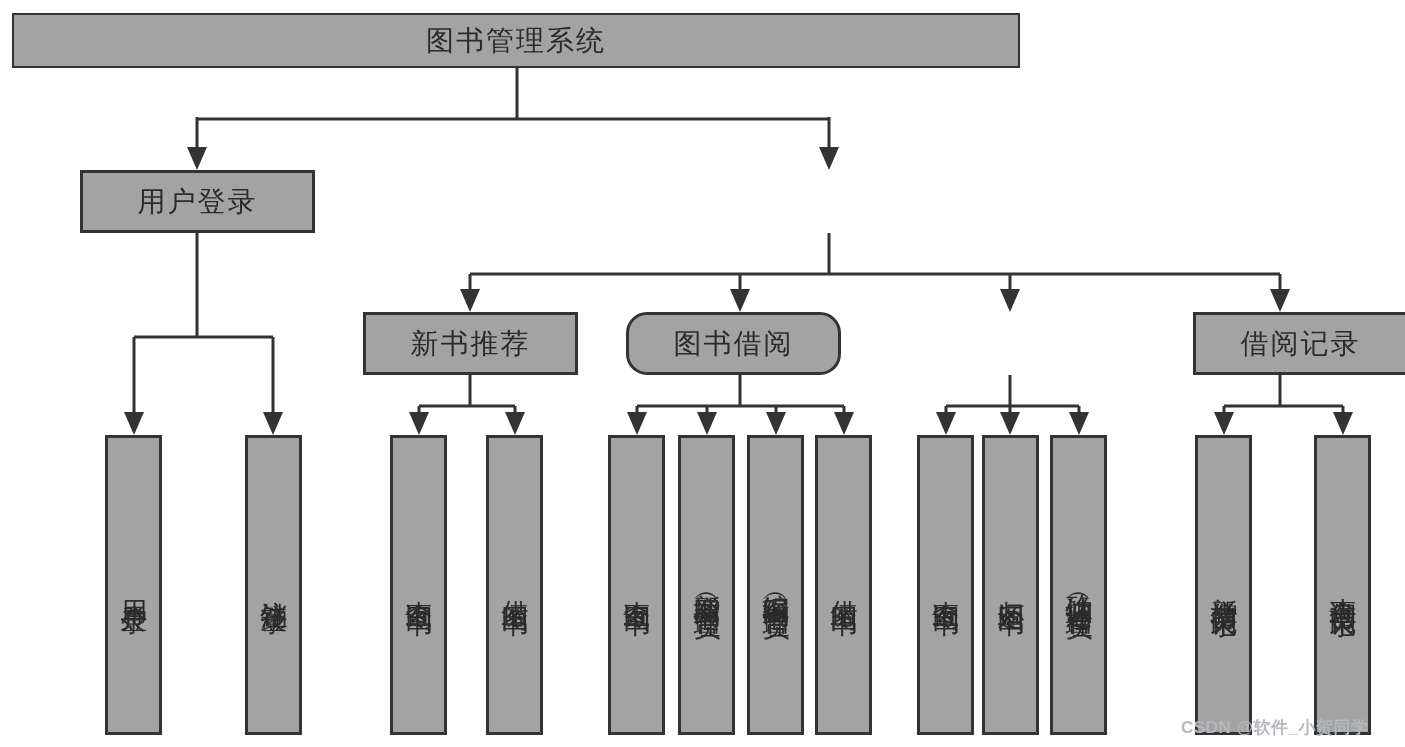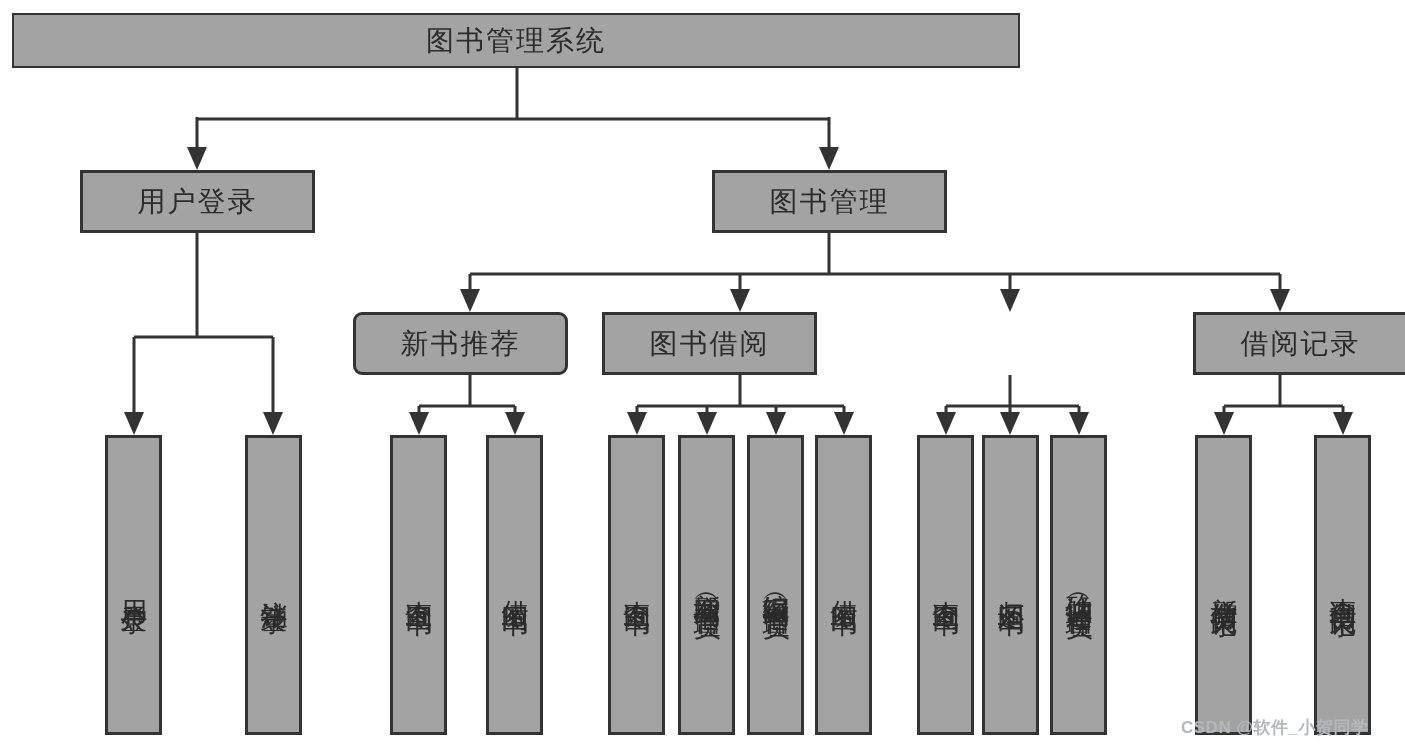--- a/index.html
+++ b/index.html
@@ -42,22 +42,22 @@
     letter-spacing: 2px;
   }
   .lvl {
     height: 63px;
     font-size: 28px;
     letter-spacing: 2px;
   }
   .b-user-login  { left: 80px;  top: 170px; width: 235px; }
   .b-book-mgmt   { left: 712px; top: 170px; width: 235px; }
   .b-l3          { top: 312px; width: 215px; }
-  .b-new-book    { left: 353px; border-radius: 9px; }
-  .b-borrow      { left: 602px; }
+  .b-new-book    { left: 363px; }
+  .b-borrow      { left: 626px; border-radius: 21px; }
   .b-current     { left: 903px; }
   .b-records     { left: 1173px; margin-left: 20px; }
   .leaf {
     top: 435px;
     width: 57px;
     height: 300px;
   }
   .leaf span {
     writing-mode: vertical-rl;
     text-orientation: mixed;
@@ -129,21 +129,20 @@
       <polygon points="1000,412 1020,412 1010,435"></polygon>
       <polygon points="1069,412 1089,412 1079,435"></polygon>
       <polygon points="1214,412 1234,412 1224,435"></polygon>
       <polygon points="1333,412 1353,412 1343,435"></polygon>
     </g>
   </svg>
 
   <div class="box root">图书管理系统</div>
 
   <div class="box lvl b-user-login">用户登录</div>
-  <div class="box lvl b-book-mgmt">图书管理</div>
 
   <div class="box lvl b-l3 b-new-book">新书推荐</div>
   <div class="box lvl b-l3 b-borrow">图书借阅</div>
   <div class="box lvl b-l3 b-records">借阅记录</div>
 
   <div class="box leaf lf-1">
       <span>用户登录</span>
     </div>
   <div class="box leaf lf-2">
       <span>注销登录</span>

